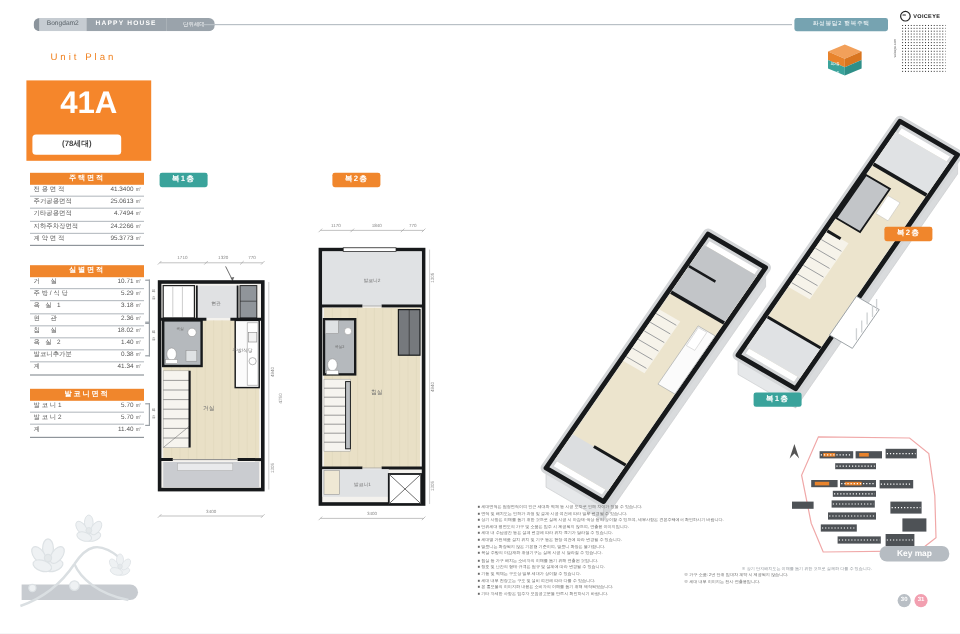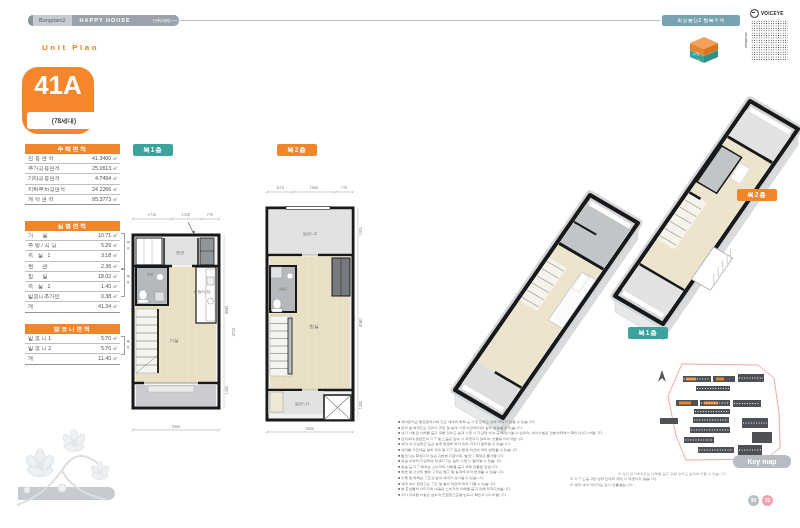--- a/index.html
+++ b/index.html
@@ -20,22 +20,22 @@
   .voiceye{left:744px;top:8px;width:46px;height:54px;background:#fff}
   .voiceye .vrow{display:flex;align-items:center;height:10px}
   .voiceye .vlogo{width:7px;height:7px;border:1px solid #222;border-radius:50%;margin:0 2px 0 6px;position:relative}
   .voiceye .vlogo:after{content:"";position:absolute;left:1px;top:2px;width:3px;height:1.5px;background:#222;border-radius:1px}
   .voiceye .vname{font-size:4.6px;font-weight:bold;color:#111;letter-spacing:.3px}
   .voiceye .vside{position:absolute;left:0;top:12px;width:6px;height:40px;font-size:2.8px;color:#444;
     writing-mode:vertical-rl;transform:rotate(180deg);text-align:center}
   .voiceye .vdots{position:absolute;left:7px;top:12px;width:37px;height:40px;
     background-image:radial-gradient(#1d1d1d .6px,transparent .75px);background-size:2.4px 2.4px}
   
-  .unit-plan{left:42px;top:43px;color:#f0801e;font-weight:bold;font-size:8px;letter-spacing:2.5px}
-  .unit-box{left:22px;top:67px;width:72px;height:67px;background:#f5862b;border-radius:16px}
+  .unit-plan{left:42px;top:43px;color:#f0801e;font-weight:normal;font-size:8px;letter-spacing:2.5px}
+  .unit-box{left:22px;top:67px;width:104px;height:67px;background:#f5862b;border-radius:0}
   .unit-code{position:absolute;left:0;top:3px;width:100%;text-align:center;color:#fff;font-weight:bold;font-size:26px}
   .unit-sub{position:absolute;left:5px;bottom:5px;width:74px;height:17px;background:#fff;border-radius:3px;
     text-align:center;font-size:6.5px;line-height:17px;font-weight:bold;color:#444}
   
   .tbl{left:25px;width:95px}
   .tbl-h{background:#f0862c;color:#fff;font-weight:bold;text-align:center;font-size:6px;height:10px;line-height:10px;letter-spacing:1.5px}
   .tr{display:flex;justify-content:space-between;height:9.2px;line-height:9.2px;border-bottom:.5px solid #bcc1c6;color:#555;font-size:5.3px}
   .tr .lb{padding-left:3px;white-space:pre}
   .tr .vl{padding-right:2px}
   .tr.last{border-bottom:1.5px solid #8f959b}

